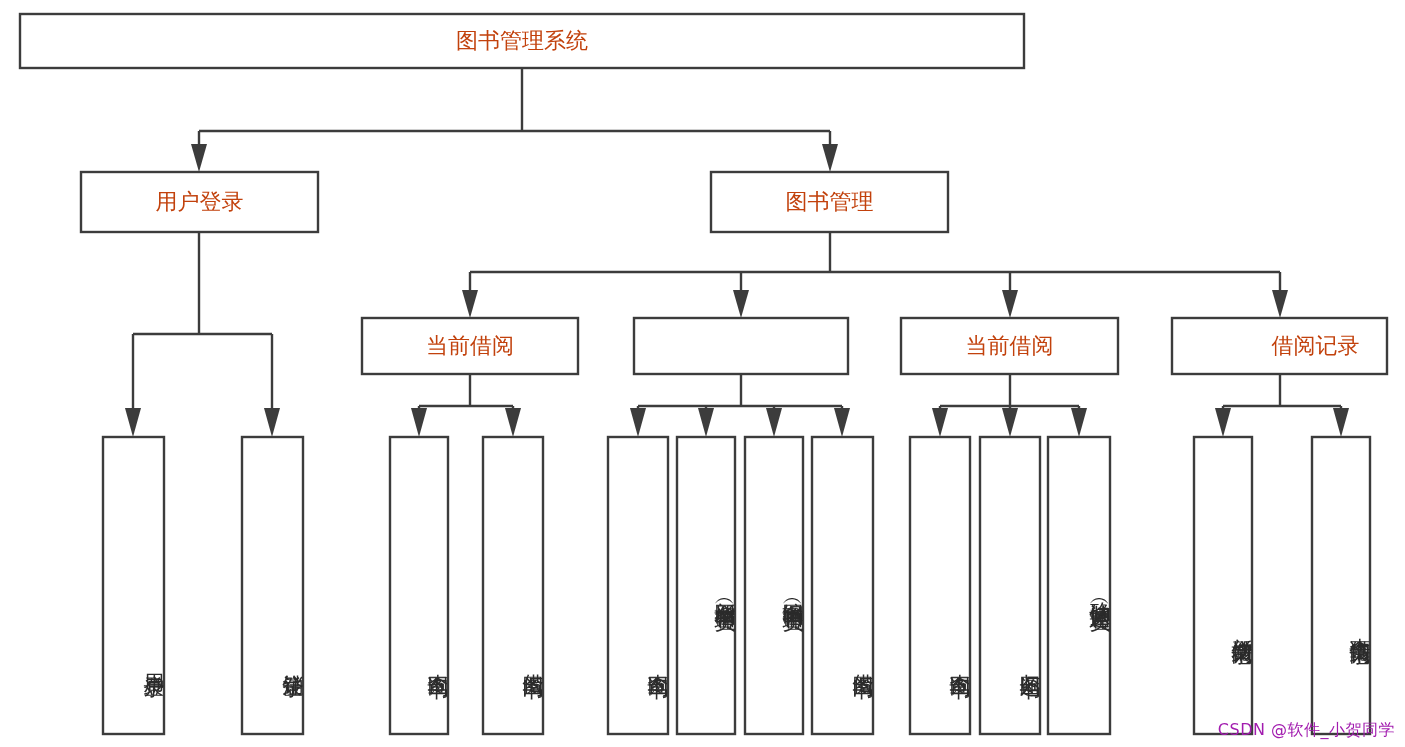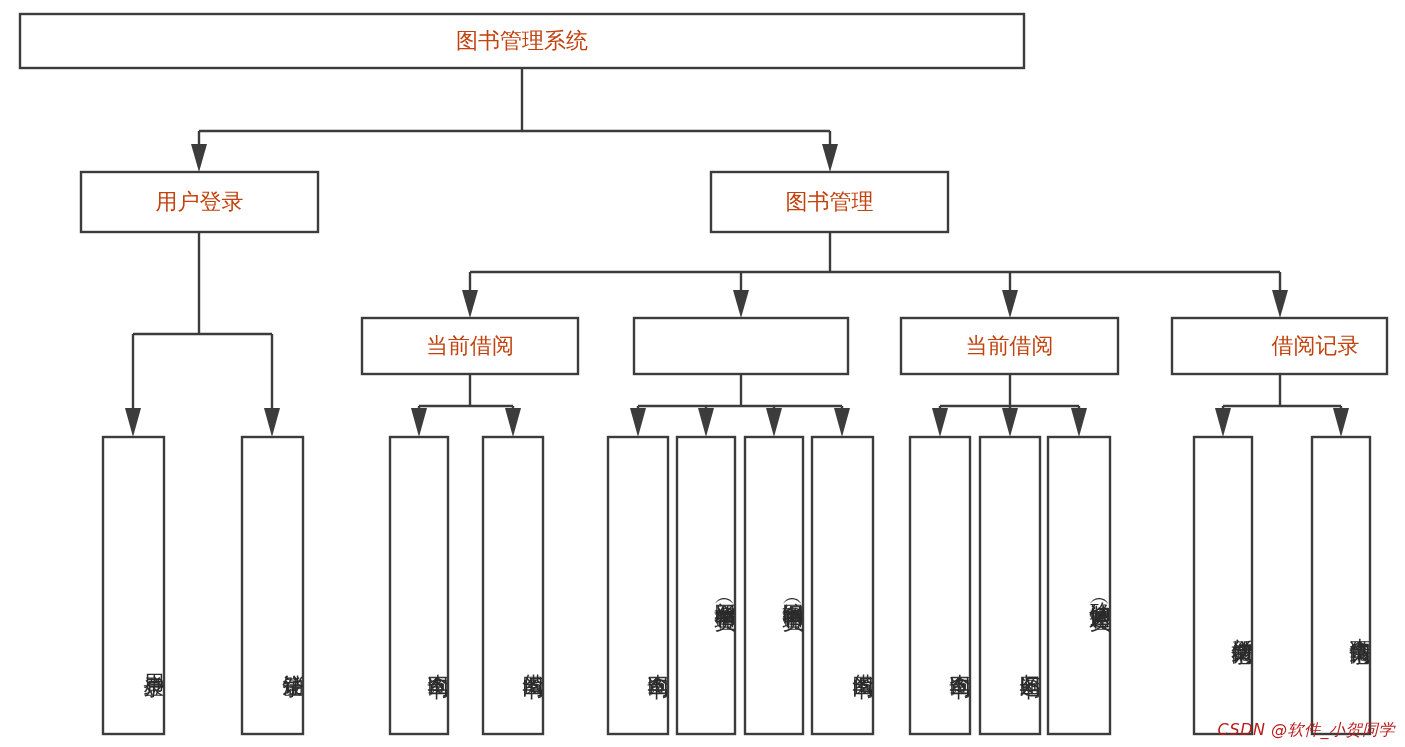--- a/index.html
+++ b/index.html
@@ -65,26 +65,25 @@
   }
   .arrow-head {
     fill: #3c3c3c;
     stroke: none;
   }
   .watermark {
     position: absolute;
     right: 10px;
     bottom: 6px;
     font-size: 16px;
-    color: #b91c1c;
+    color: #a21caf;
     letter-spacing: 0.5px;
     font-family: "DejaVu Sans", "Liberation Sans", sans-serif;
     pointer-events: none;
     white-space: nowrap;
-    font-style: italic;
   }
 </style>
 </head>
 <body>
 
 <div id="diagram-root">
 
   <svg class="chart-svg" viewBox="0 0 1405 747">
 
     <g>

